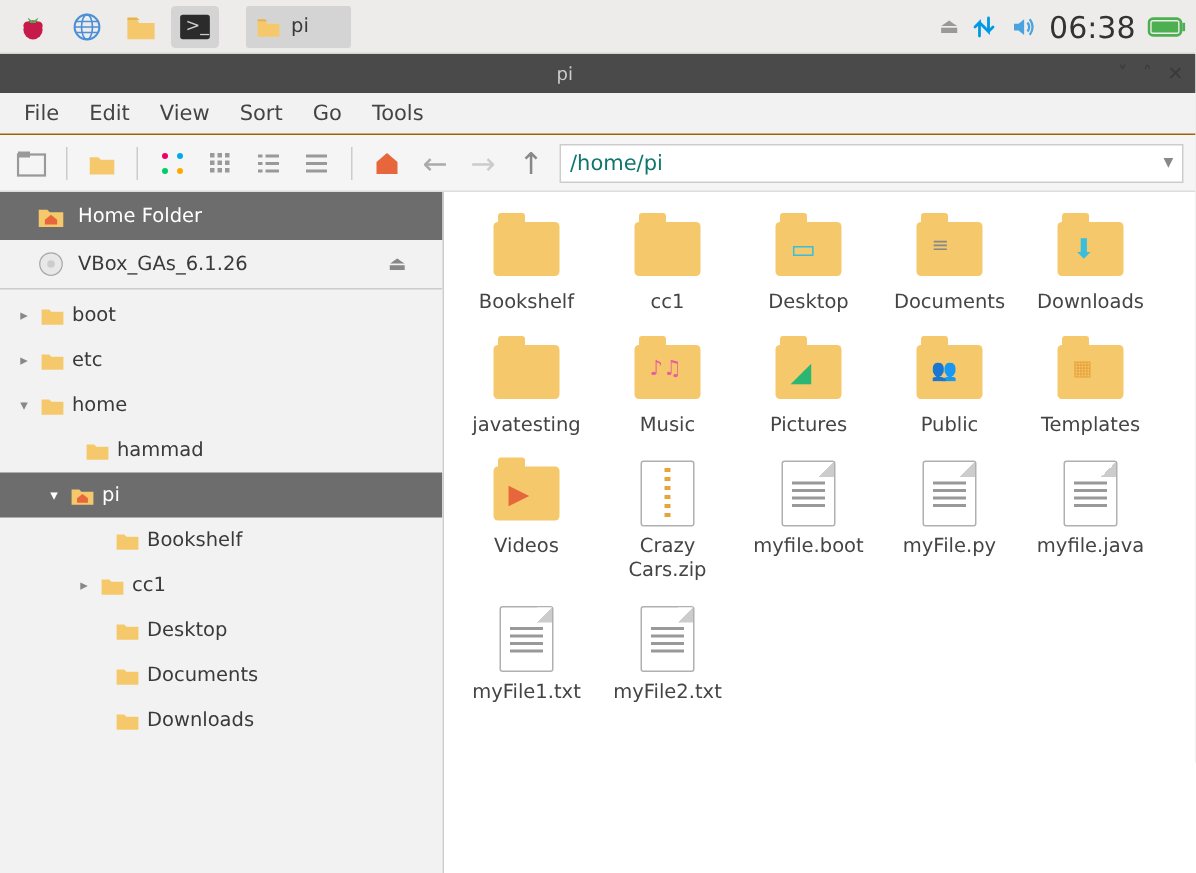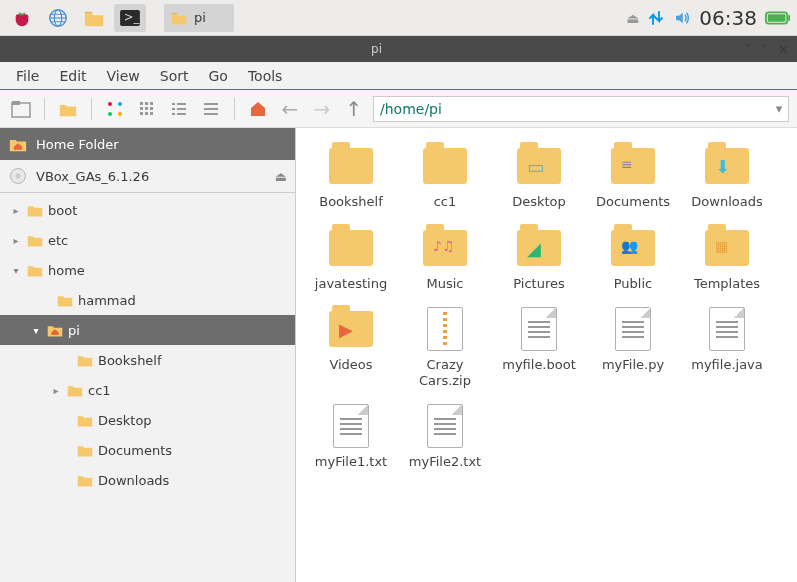--- a/index.html
+++ b/index.html
@@ -17,21 +17,21 @@
 .menubar span{padding:4px 8px;font-size:14px;color:#444}
 .toolbar{height:38px;background:#f5f5f5;display:flex;align-items:center;padding:0 8px;gap:6px;border-bottom:1px solid #ddd}
 .tbtn{width:26px;height:26px;display:flex;align-items:center;justify-content:center;border-radius:3px}
 .sep{width:1px;height:22px;background:#ccc;margin:0 4px}
 .pathbar{flex:1;height:26px;border:1px solid #ccc;background:#fff;display:flex;align-items:center}
 .pathbar input{border:none;outline:none;flex:1;padding:0 6px;font-size:14px;color:#0f766e}
 .dropbtn{width:18px;text-align:center;color:#888}
 .main{display:flex;height:454px}
 .sidebar{width:296px;background:#f2f2f2;border-right:1px solid #ccc;display:flex;flex-direction:column;overflow:hidden}
 .places{}
-.place{height:32px;display:flex;align-items:center;padding:0 8px;gap:8px;font-size:14px;color:#444}
+.place{height:32px;display:flex;align-items:center;padding:0 24px;gap:8px;font-size:14px;color:#444}
 .place.sel{background:#6d6d6d;color:#fff}
 .place.sel *{color:#fff}
 .place .eject{margin-left:auto;color:#888}
 .treewrap{flex:1;border-top:1px solid #ccc;overflow-y:auto;background:#f2f2f2;padding-top:2px}
 .tn{height:30px;display:flex;align-items:center;gap:4px;font-size:14px;color:#444;padding-left:6px}
 .tn .arrow{width:12px;text-align:center;color:#888;font-size:10px}
 .tn.sel{background:#6d6d6d;color:#fff}
 .tn.sel *{color:#fff}
 .content{flex:1;background:#fff;padding:14px 8px;overflow:auto}
 .grid{display:flex;flex-wrap:wrap;align-content:flex-start}

